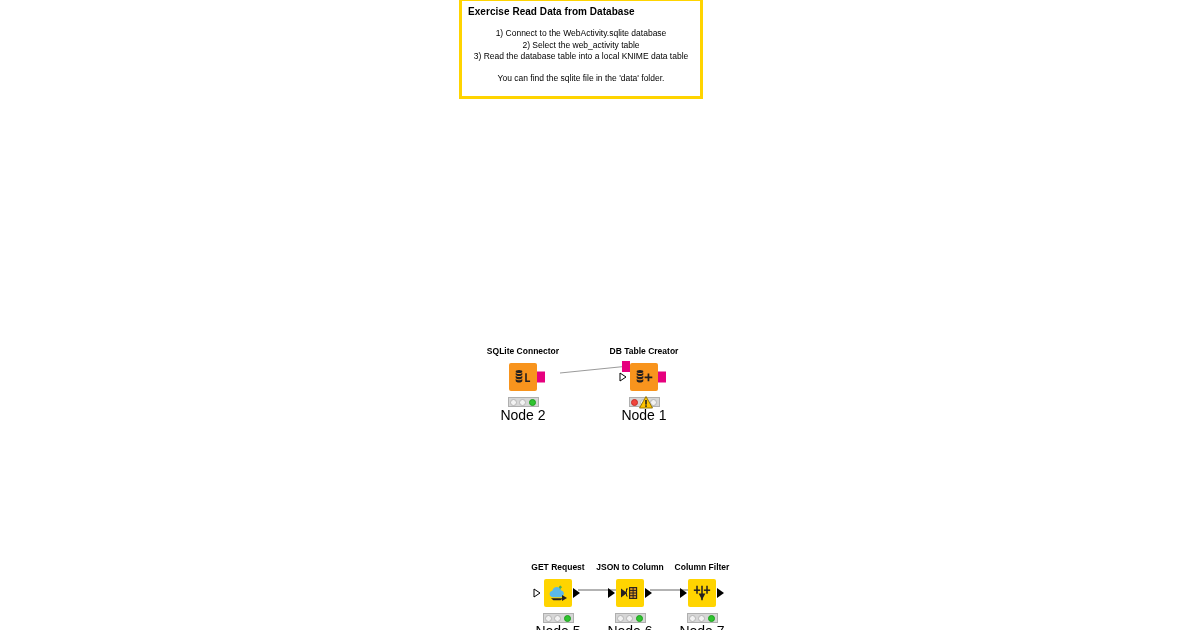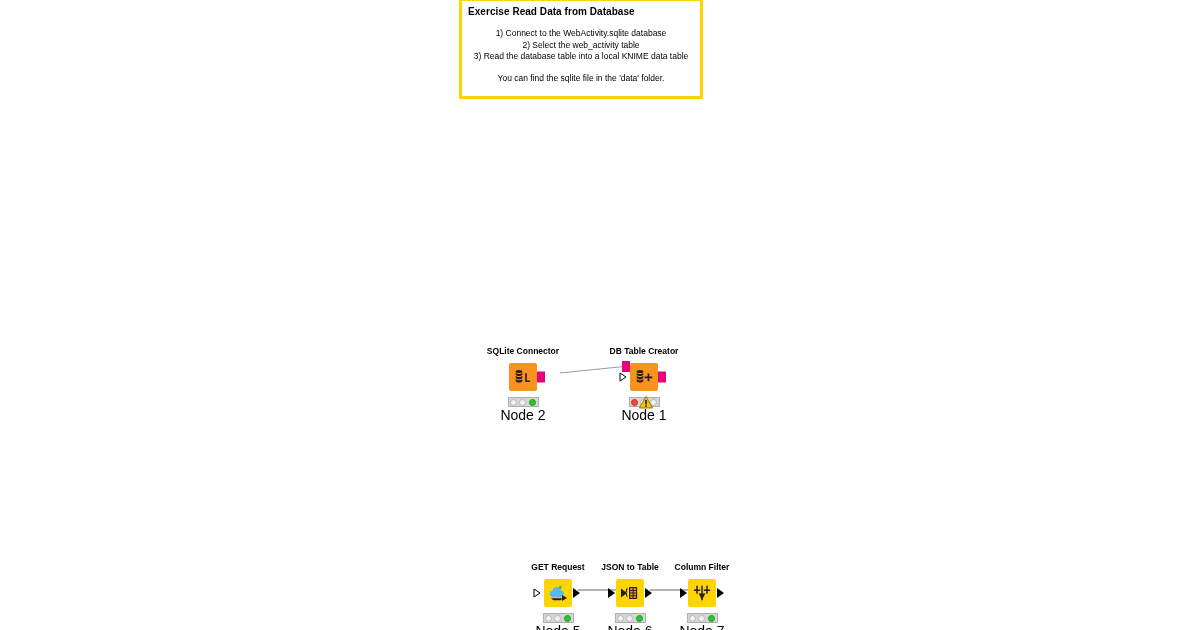--- a/index.html
+++ b/index.html
@@ -262,21 +262,21 @@
     </div>
     <div class="status-bar">
       <span class="status-dot"></span>
       <span class="status-dot"></span>
       <span class="status-dot green"></span>
     </div>
     <div class="node-id">Node 5</div>
   </div>
 
   <div class="node" style="left:580px; top:562px;">
-    <div class="node-title">JSON to Table</div>
+    <div class="node-title">JSON to Column</div>
     <div class="node-body-row">
       <div class="node-box yellow">
         <svg width="20" height="18" viewBox="0 0 20 18">
           <polygon points="1,4.5 7,9 1,13.5" fill="#231F20"></polygon>
           <path d="M7.6 4.2c-1.1 0-1.6.5-1.6 1.4v1.2c0 .7-.3 1.0-.9 1.1v1.1c.6.1.9.4.9 1.1v1.2c0 .9.5 1.4 1.6 1.4v-1.0c-.45 0-.6-.18-.6-.6V9.9c0-.7-.25-1.1-.8-1.25v-.1c.55-.15.8-.55.8-1.25V6.0c0-.42.15-.6.6-.6z" fill="#231F20"></path>
           <rect x="9.6" y="3.6" width="7.0" height="10.8" fill="#E8A020" stroke="#231F20" stroke-width="1.1"></rect>
           <line x1="9.6" y1="6.4" x2="16.6" y2="6.4" stroke="#231F20" stroke-width="1"></line>
           <line x1="9.6" y1="9.0" x2="16.6" y2="9.0" stroke="#231F20" stroke-width="1"></line>
           <line x1="9.6" y1="11.7" x2="16.6" y2="11.7" stroke="#231F20" stroke-width="1"></line>
           <line x1="13.1" y1="3.6" x2="13.1" y2="14.4" stroke="#231F20" stroke-width="1"></line>

